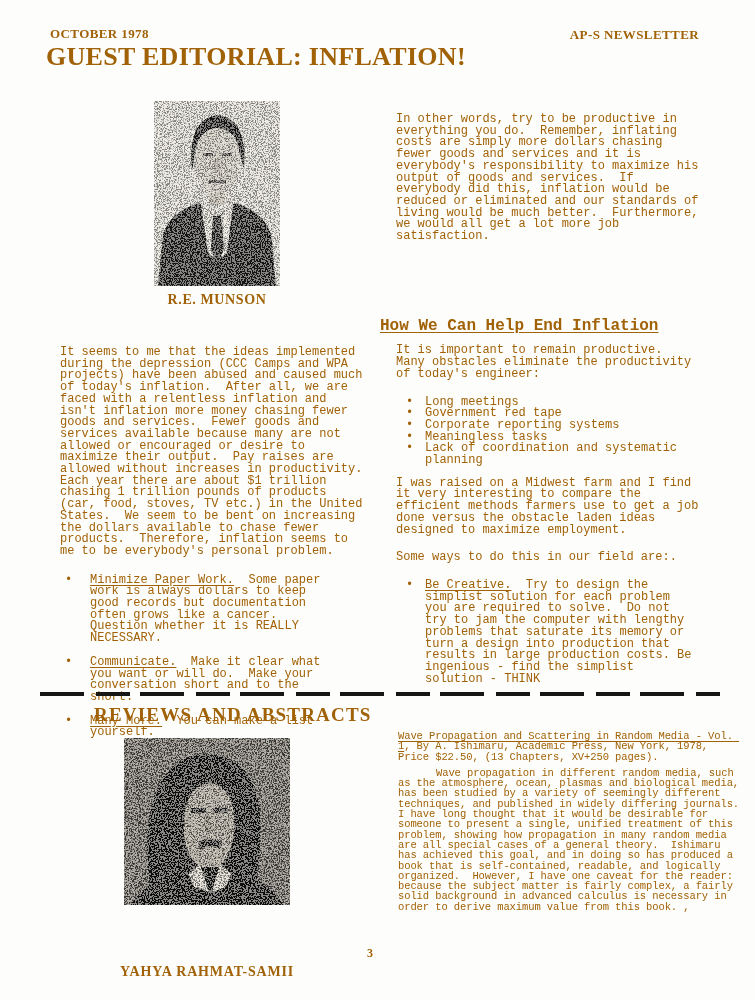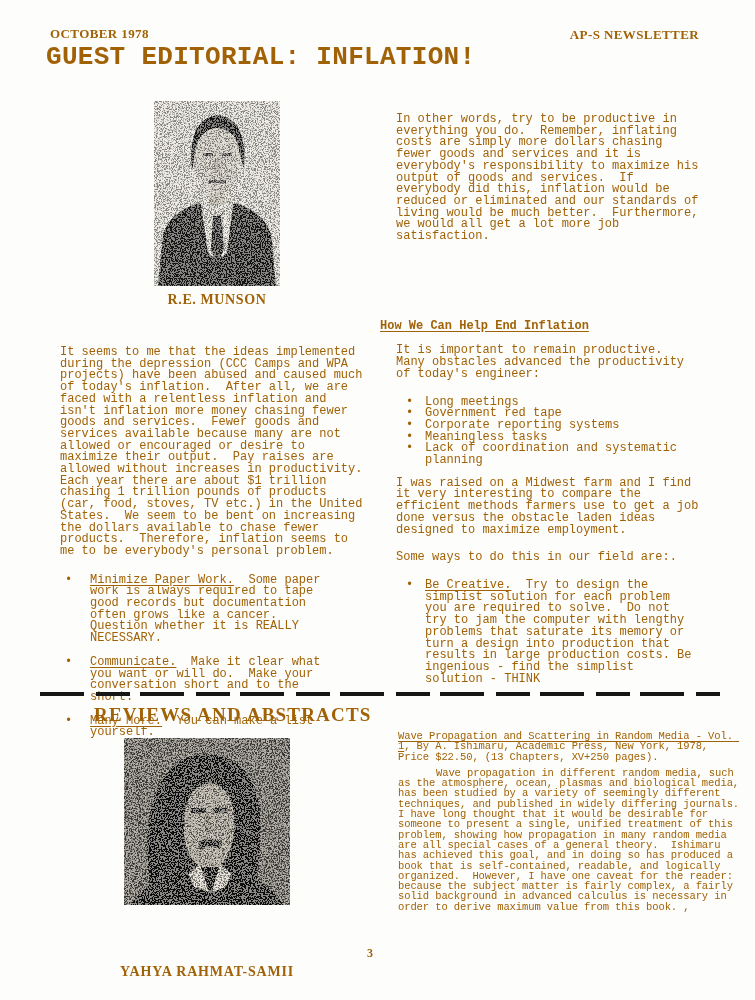--- a/index.html
+++ b/index.html
@@ -8,36 +8,36 @@
     position:relative;width:755px;height:1000px;background:#fdfdfb;
     font-family:"Liberation Mono",monospace;color:#a16207;overflow:hidden;
     margin:0 auto;
   }
   
   .masthead-date{position:absolute;left:50px;top:26px;
     font-family:"Liberation Serif",serif;font-weight:bold;font-size:13px;letter-spacing:.4px;}
   .masthead-title{position:absolute;right:56px;top:27px;
     font-family:"Liberation Serif",serif;font-weight:bold;font-size:13px;letter-spacing:.4px;}
   .headline{position:absolute;left:46px;top:42px;margin:0;
-    font-family:Liberation Mono, monospace;font-weight:bold;font-size:26px;letter-spacing:.3px;}
+    font-family:Liberation Serif, serif;font-weight:bold;font-size:26px;letter-spacing:.3px;}
   
   .photo{position:absolute;margin:0;padding:0;}
   .photo svg{display:block;width:100%;height:100%;}
   .photo-munson{left:154px;top:101px;width:126px;height:185px;}
   .photo-rahmat{left:124px;top:738px;width:166px;height:167px;}
   .caption{position:absolute;text-align:center;
     font-family:"Liberation Serif",serif;font-weight:bold;font-size:14px;}
   .caption-munson{left:142px;top:292px;width:150px;letter-spacing:.6px;}
   .caption-rahmat{left:100px;top:964px;width:214px;letter-spacing:.8px;}
   
   .body{margin:16px;font-size:12px;line-height:11.7px;white-space:pre-wrap;}
   .left-col{position:absolute;left:44px;top:331px;width:336px;}
   .right-col{position:absolute;left:380px;top:98px;width:338px;}
   .u{text-decoration:underline;text-underline-offset:2px;}
-  .subhead{margin:0;font-size:12px;line-height:11.7px;font-weight:bold;}
+  .subhead{margin:0;font-size:16px;line-height:11.7px;font-weight:bold;}
   .sh1{margin-top:78px;}
   .lead{margin-top:13px;}
   .sh2{margin-top:40px;}
   .blist{list-style:none;margin:0;padding:0;font-size:12px;line-height:11.7px;}
   .blist li{display:flex;align-items:flex-start;}
   .dot{flex:none;box-sizing:border-box;}
   .right-col .blist{margin-top:11px;}
   .right-col .dot{width:45px;padding-left:26px;}
   .outro{margin-top:11px;}
   .left-col .blist{margin-top:17px;}
@@ -103,38 +103,38 @@
       <rect width="126" height="185" filter="url(#m-nw)" opacity="0.5"></rect>
     </svg>
   </figure>
   <figcaption class="caption caption-munson">R.E. MUNSON</figcaption>
 
   <div class="left-col">
     <p class="body">It seems to me that the ideas implemented during the depression (CCC Camps and WPA projects) have been abused and caused much of today's inflation.  After all, we are faced with a relentless inflation and isn't inflation more money chasing fewer goods and services.  Fewer goods and services available because many are not allowed or encouraged or desire to maximize their output.  Pay raises are allowed without increases in productivity.  Each year there are about $1 trillion chasing 1 trillion pounds of products (car, food, stoves, TV etc.) in the United States.  We seem to be bent on increasing the dollars available to chase fewer products.  Therefore, inflation seems to me to be everybody's personal problem.</p>
     <ul class="blist">
       <li>
         <span class="dot">•</span>
-        <span class="btxt"><span class="u">Minimize Paper Work.</span><span>  Some paper work is always required to tape good records but documentation often grows like a cancer.  Question whether it is REALLY NECESSARY.</span></span>
+        <span class="btxt"><span class="u">Minimize Paper Work.</span><span>  Some paper work is always dollars to keep good records but documentation often grows like a cancer.  Question whether it is REALLY NECESSARY.</span></span>
       </li>
       <li>
         <span class="dot">•</span>
         <span class="btxt"><span class="u">Communicate.</span><span>  Make it clear what you want or will do.  Make your conversation short and to the short.</span></span>
       </li>
       <li>
         <span class="dot">•</span>
         <span class="btxt"><span class="u">Many More.</span><span>  You can make a list yourself.</span></span>
       </li>
     </ul>
   </div>
 
   <div class="right-col">
     <p class="body">In other words, try to be productive in everything you do.  Remember, inflating costs are simply more dollars chasing fewer goods and services and it is everybody's responsibility to maximize his output of goods and services.  If everybody did this, inflation would be reduced or eliminated and our standards of living would be much better.  Furthermore, we would all get a lot more job satisfaction.</p>
 
     <h3 class="subhead sh1 u">How We Can Help End Inflation</h3>
-    <p class="body lead">It is important to remain productive.  Many obstacles advanced the productivity of today's engineer:</p>
+    <p class="body lead">It is important to remain productive.  Many obstacles eliminate the productivity of today's engineer:</p>
     <ul class="blist">
       <li>
           <span class="dot">•</span>
           <span class="btxt">Long meetings</span>
         </li>
       <li>
           <span class="dot">•</span>
           <span class="btxt">Government red tape</span>
         </li>
       <li>

